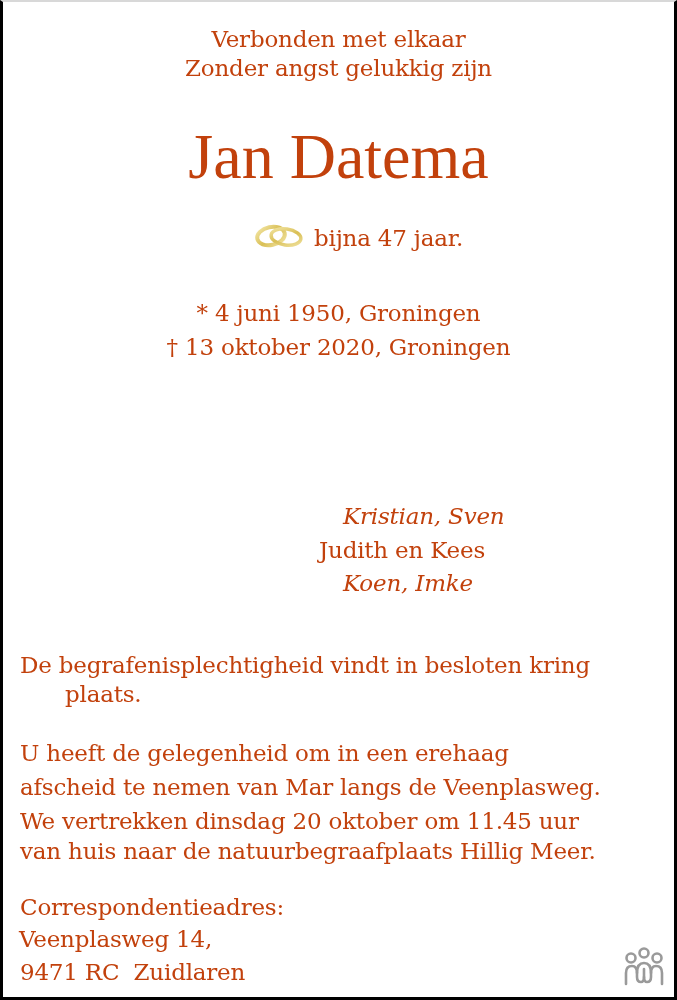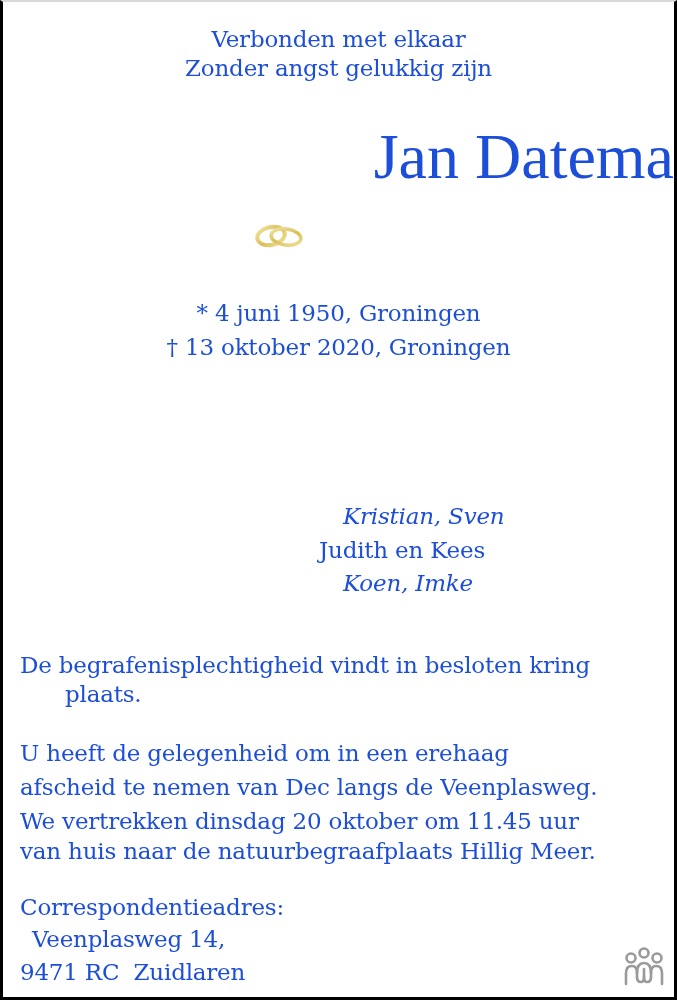--- a/index.html
+++ b/index.html
@@ -4,25 +4,25 @@
   <style>
     html, body { margin: 0; padding: 0; background: #ffffff; }
     body { width: 677px; height: 1000px; position: relative; overflow: hidden; }
     .card {
       position: absolute; left: 0; top: 0;
       width: 677px; height: 1000px; box-sizing: border-box;
       border-left: 3px solid #000; border-right: 3px solid #000;
       border-bottom: 3px solid #000; border-top: 2px solid #d8d8d8;
       background: #fff;
       font-family: "DejaVu Serif", "Liberation Serif", serif;
-      color: #1d4ed8;
+      color: #c2410c;
     }
     .t { position: absolute; white-space: nowrap; font-size: 23px; line-height: 30px; letter-spacing: -0.2px; }
     .center { left: 0; right: 0; text-align: center; }
-    .name { font-size: 55px; line-height: 66px; letter-spacing: 0px; font-family: "Liberation Serif", "DejaVu Serif", serif; font-size: 64px; text-align: right; }
+    .name { font-size: 55px; line-height: 66px; letter-spacing: 0px; font-family: "Liberation Serif", "DejaVu Serif", serif; font-size: 64px; }
     .it { font-style: italic; text-align: center; }
     .rings { position: absolute; left: 250px; top: 221px; width: 52px; height: 26px; }
     .logo { position: absolute; right: 8px; bottom: 10px; width: 44px; height: 40px; }
   </style>
 </head>
 <body>
 
 <div class="card">
 
   <div class="t center" style="top:22px;">Verbonden met elkaar</div>
@@ -34,39 +34,40 @@
     <defs>
       <linearGradient id="g1" x1="0" y1="0" x2="1" y2="1">
         <stop offset="0" stop-color="#f3e6a6"></stop>
         <stop offset="0.5" stop-color="#d9bf55"></stop>
         <stop offset="1" stop-color="#f0e2a0"></stop>
       </linearGradient>
     </defs>
     <ellipse cx="18" cy="13" rx="14" ry="9" fill="none" stroke="url(#g1)" stroke-width="4" transform="rotate(-12 18 13)"></ellipse>
     <ellipse cx="33" cy="14" rx="15" ry="8" fill="none" stroke="url(#g1)" stroke-width="3.5" transform="rotate(8 33 14)"></ellipse>
   </svg>
+  <div class="t" style="left:311px; top:221px;">bijna 47 jaar.</div>
 
   <div class="t center" style="top:296px;">* 4 juni 1950, Groningen</div>
   <div class="t center" style="top:330px;">† 13 oktober 2020, Groningen</div>
 
 
   <div class="t it" style="left:340px; top:499px;">Kristian, Sven</div>
   <div class="t" style="left:316px; top:533px;">Judith en Kees</div>
   <div class="t it" style="left:340px; top:566px;">Koen, Imke</div>
 
   <div class="t" style="left:17px; top:648px;">De begrafenisplechtigheid vindt in besloten kring</div>
   <div class="t" style="left:17px; top:677px;margin-left:45px;">plaats.</div>
 
   <div class="t" style="left:17px; top:736px;">U heeft de gelegenheid om in een erehaag</div>
-  <div class="t" style="left:17px; top:770px;">afscheid te nemen van Dec langs de Veenplasweg.</div>
+  <div class="t" style="left:17px; top:770px;">afscheid te nemen van Mar langs de Veenplasweg.</div>
   <div class="t" style="left:17px; top:804px;">We vertrekken dinsdag 20 oktober om 11.45 uur</div>
   <div class="t" style="left:17px; top:834px;">van huis naar de natuurbegraafplaats Hillig Meer.</div>
 
   <div class="t" style="left:17px; top:890px;text-align:right;">Correspondentieadres:</div>
-  <div class="t" style="left:29px; top:922px;text-align:center;">Veenplasweg 14,</div>
+  <div class="t" style="left:16px; top:922px;text-align:center;">Veenplasweg 14,</div>
   <div class="t" style="left:17px; top:955px; white-space: pre;">9471 RC  Zuidlaren</div>
 
   <svg class="logo" viewBox="0 0 44 40">
     <g fill="none" stroke="#9a9a9a" stroke-width="2.6" stroke-linecap="round">
       <circle cx="9" cy="11" r="4.5"></circle>
       <circle cx="22" cy="6" r="4.5"></circle>
       <circle cx="35" cy="11" r="4.5"></circle>
       <path d="M4 37 V26 Q4 19 10 19 Q15 19 15 26 V30 Q15 35 19 35 Q22 35 22 30 V22"></path>
       <path d="M40 37 V26 Q40 19 34 19 Q29 19 29 26 V30 Q29 35 25 35 Q22 35 22 30"></path>
       <path d="M15 26 Q15 16 22 16 Q29 16 29 26"></path>

